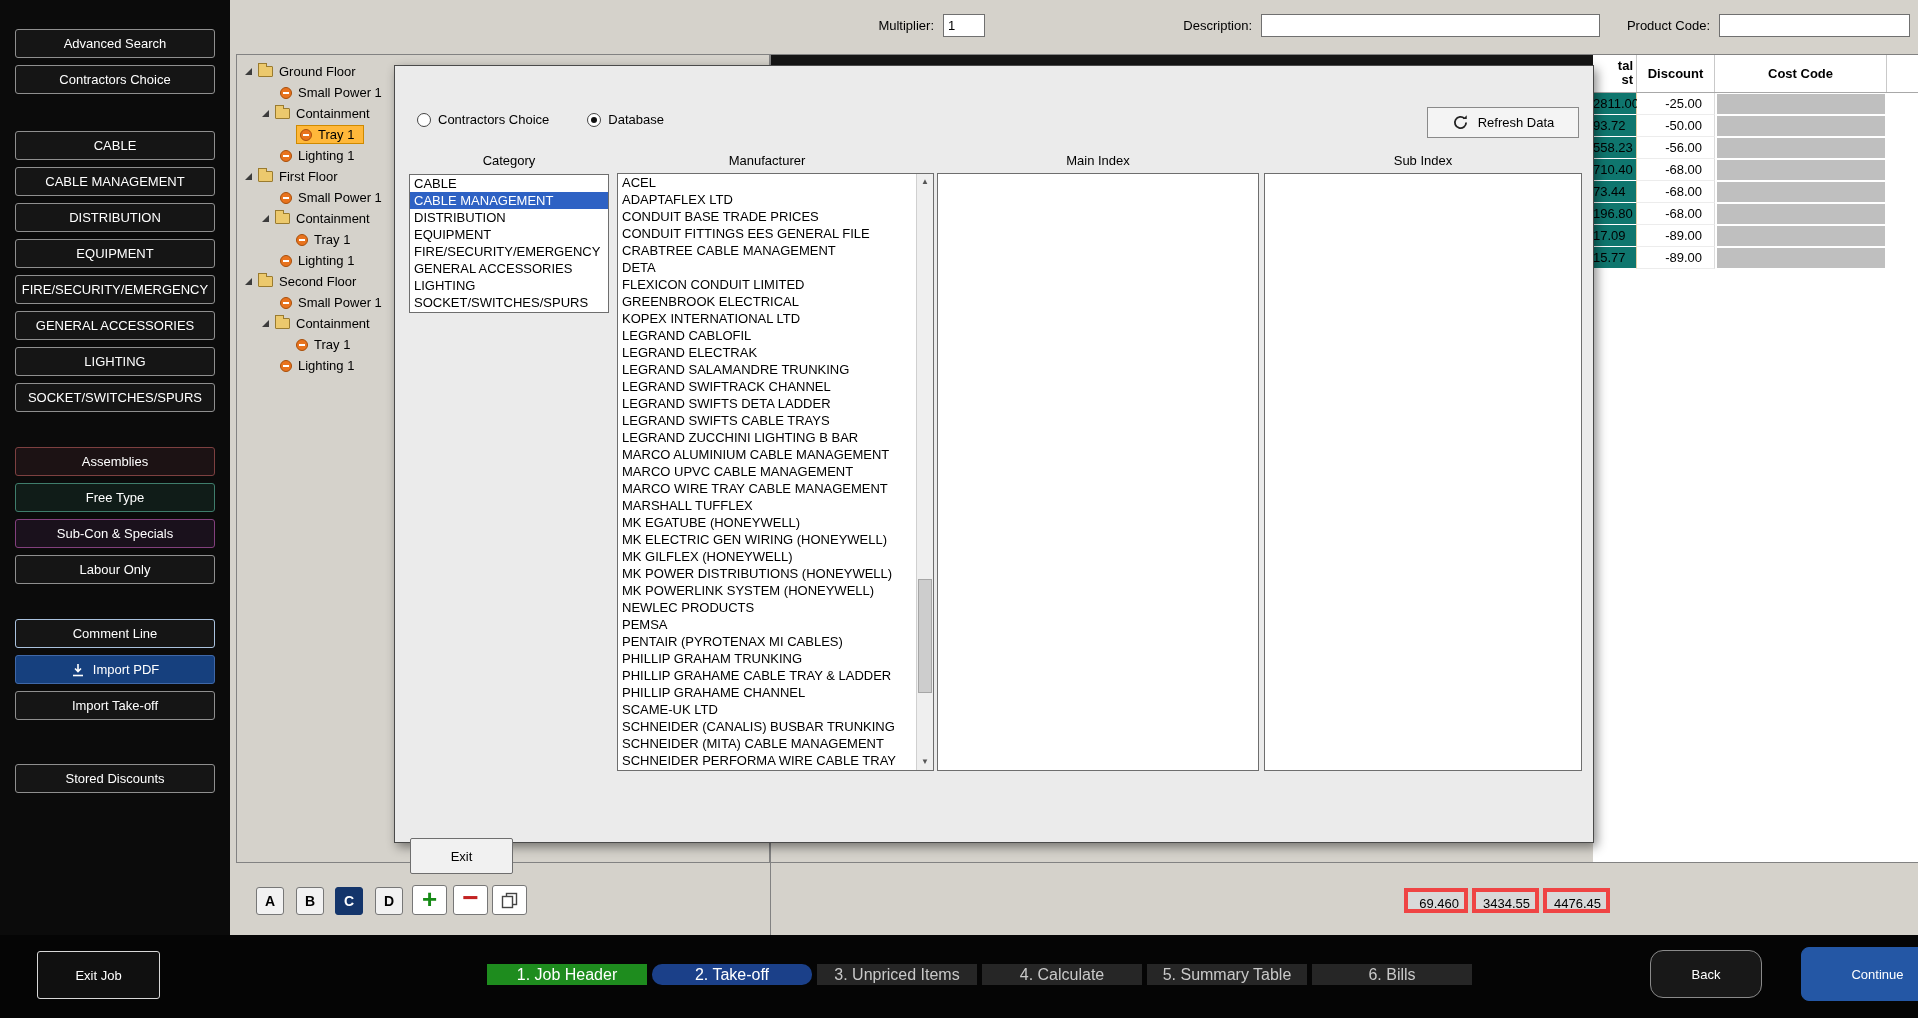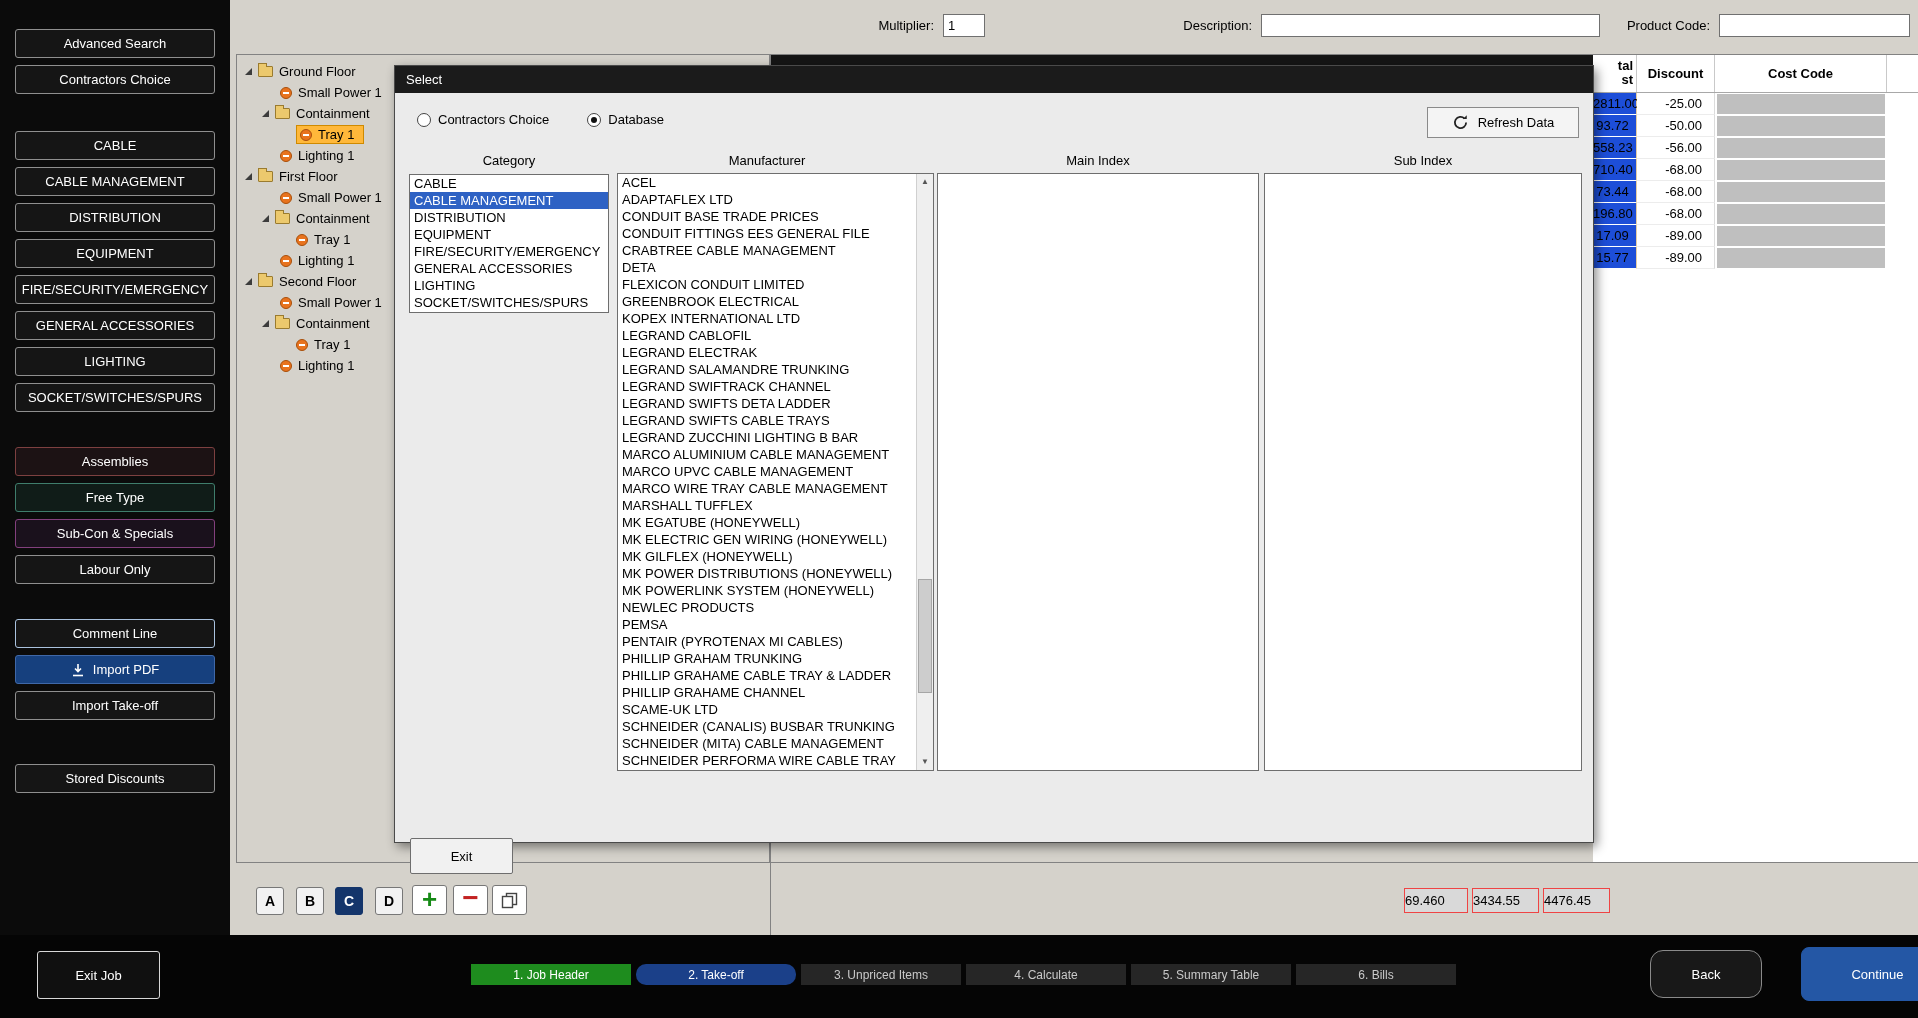--- a/index.html
+++ b/index.html
@@ -39,44 +39,44 @@
   
   .grid-panel { position:absolute; left:770px; top:54px; width:1148px; height:809px;
                 background:#d5d2cb; border:1px solid #828282; z-index:1; }
   .grid-sliver { position:absolute; left:0; top:0; width:823px; height:11px; background:#151515; }
   .cost-table { position:absolute; left:822px; top:0; width:326px; height:100%; background:#fff; }
   .ct-header { display:flex; height:38px; border-bottom:1px solid #a8a8a8; font-weight:bold; font-size:13px; }
   .ct-c1 { width:44px; flex:none; } .ct-c2 { width:78px; flex:none; } .ct-c3 { width:172px; flex:none; }
   .ct-h { border-right:1px solid #c9c9c9; display:flex; align-items:center; justify-content:center; }
   .ct-h.ct-c1 { flex-direction:column; align-items:flex-end; justify-content:flex-start; padding:4px 3px 0 0; line-height:14px; }
   .ct-row { display:flex; height:22px; font-size:13px; }
-  .ct-row .ct-c1 { background:#1d4ed8; text-align:center; padding:3px 4px 0 0; border-bottom:1px solid #fff; border-right:1px solid #e6cda2; }
+  .ct-row .ct-c1 { background:#0f766e; text-align:left; padding:3px 4px 0 0; border-bottom:1px solid #fff; border-right:1px solid #e6cda2; }
   .ct-row .ct-c2 { background:#fff; text-align:right; padding:3px 12px 0 0; border-bottom:1px solid #ececec; border-right:1px solid #dcdcdc; }
   .ct-row .ct-c3 { padding:1px 2px; }
   .ccbar { width:100%; height:100%; background:#bfbfbf; }
 
   
   .tab { position:absolute; top:887px; width:28px; height:28px; background:#f2f2f2; border:1px solid #777;
          border-radius:3px; font-size:14px; font-weight:bold; display:flex; align-items:center; justify-content:center; cursor:pointer; }
   .tab.on { background:#14356b; border-color:#14356b; color:#fff; }
   .mini { position:absolute; top:885px; width:35px; height:30px; background:#fff; border:1px solid #777; border-radius:3px;
           display:flex; align-items:center; justify-content:center; cursor:pointer; }
   .plus { color:#168a16; font-size:26px; font-weight:bold; line-height:1; margin-top:-3px; }
   .minus { color:#c32222; font-size:28px; font-weight:bold; line-height:1; margin-top:-5px; }
   .vdiv { position:absolute; left:770px; top:863px; width:1px; height:72px; background:#828282; }
-  .totbox { position:absolute; top:888px; height:25px; background:#d9d9d9; border:1px solid #ef4444;
-            font-size:13px; padding:4px 5px 0 0; }
+  .totbox { position:absolute; top:888px; height:25px; background:#d9d9d9; border:4px solid #ef4444;
+            font-size:13px; text-align:right; padding:4px 5px 0 0; }
 
   
   .bottombar { position:absolute; left:0; top:935px; width:1918px; height:83px; background:#050505; z-index:4; }
   .exitjob { position:absolute; left:37px; top:16px; width:123px; height:48px; background:#101010;
              border:1px solid #d8d8d8; border-radius:3px; color:#fff; font-size:13px;
              display:flex; align-items:center; justify-content:center; cursor:pointer; }
-  .step { position:absolute; top:29px; width:160px; height:21px; font-size:12px; color:#c9c9c9; background:#262626;
-          display:flex; align-items:center; justify-content:center; cursor:pointer; }
+  .step { position:absolute; top:29px; width:160px; height:21px; font-size:16px; color:#c9c9c9; background:#262626;
+          display:flex; align-items:center; justify-content:center; cursor:pointer;margin-left:16px; }
   .step.done { background:#1e8c1e; color:#fff; }
   .step.active { background:#1b4089; color:#fff;border-radius:10px; }
   .backbtn { position:absolute; left:1650px; top:15px; width:112px; height:48px; background:#181818;
              border:1px solid #8a8a8a; border-radius:13px; color:#fff; font-size:13px;
              display:flex; align-items:center; justify-content:center; cursor:pointer; }
   .contbtn { position:absolute; left:1765px; top:12px; width:153px; height:54px; background:#2457a5;
              border:1px solid #2457a5; border-radius:8px; color:#fff; font-size:13px;
              display:flex; align-items:center; justify-content:center; cursor:pointer;margin-left:36px; }
 
   
@@ -304,21 +304,20 @@
           <rect x="5.5" y="1.5" width="10" height="11" fill="#fff" stroke="#444" stroke-width="1.4"></rect>
           <rect x="1.5" y="4.5" width="10" height="11" fill="#fff" stroke="#444" stroke-width="1.4"></rect>
         </svg>
     </span>
   </div>
   <div class="totbox" style="left:1404px; width:64px;">69.460</div>
   <div class="totbox" style="left:1472px; width:67px;">3434.55</div>
   <div class="totbox" style="left:1543px; width:67px;">4476.45</div>
 
   <div class="dialog">
-    <div class="dtitle">Select</div>
 
     <div class="radio-group">
       <div class="radio-opt">
         <span class="radio"></span>
         <span>Contractors Choice</span>
       </div>
       <div class="radio-opt">
         <span class="radio on"></span>
         <span>Database</span>
       </div>

